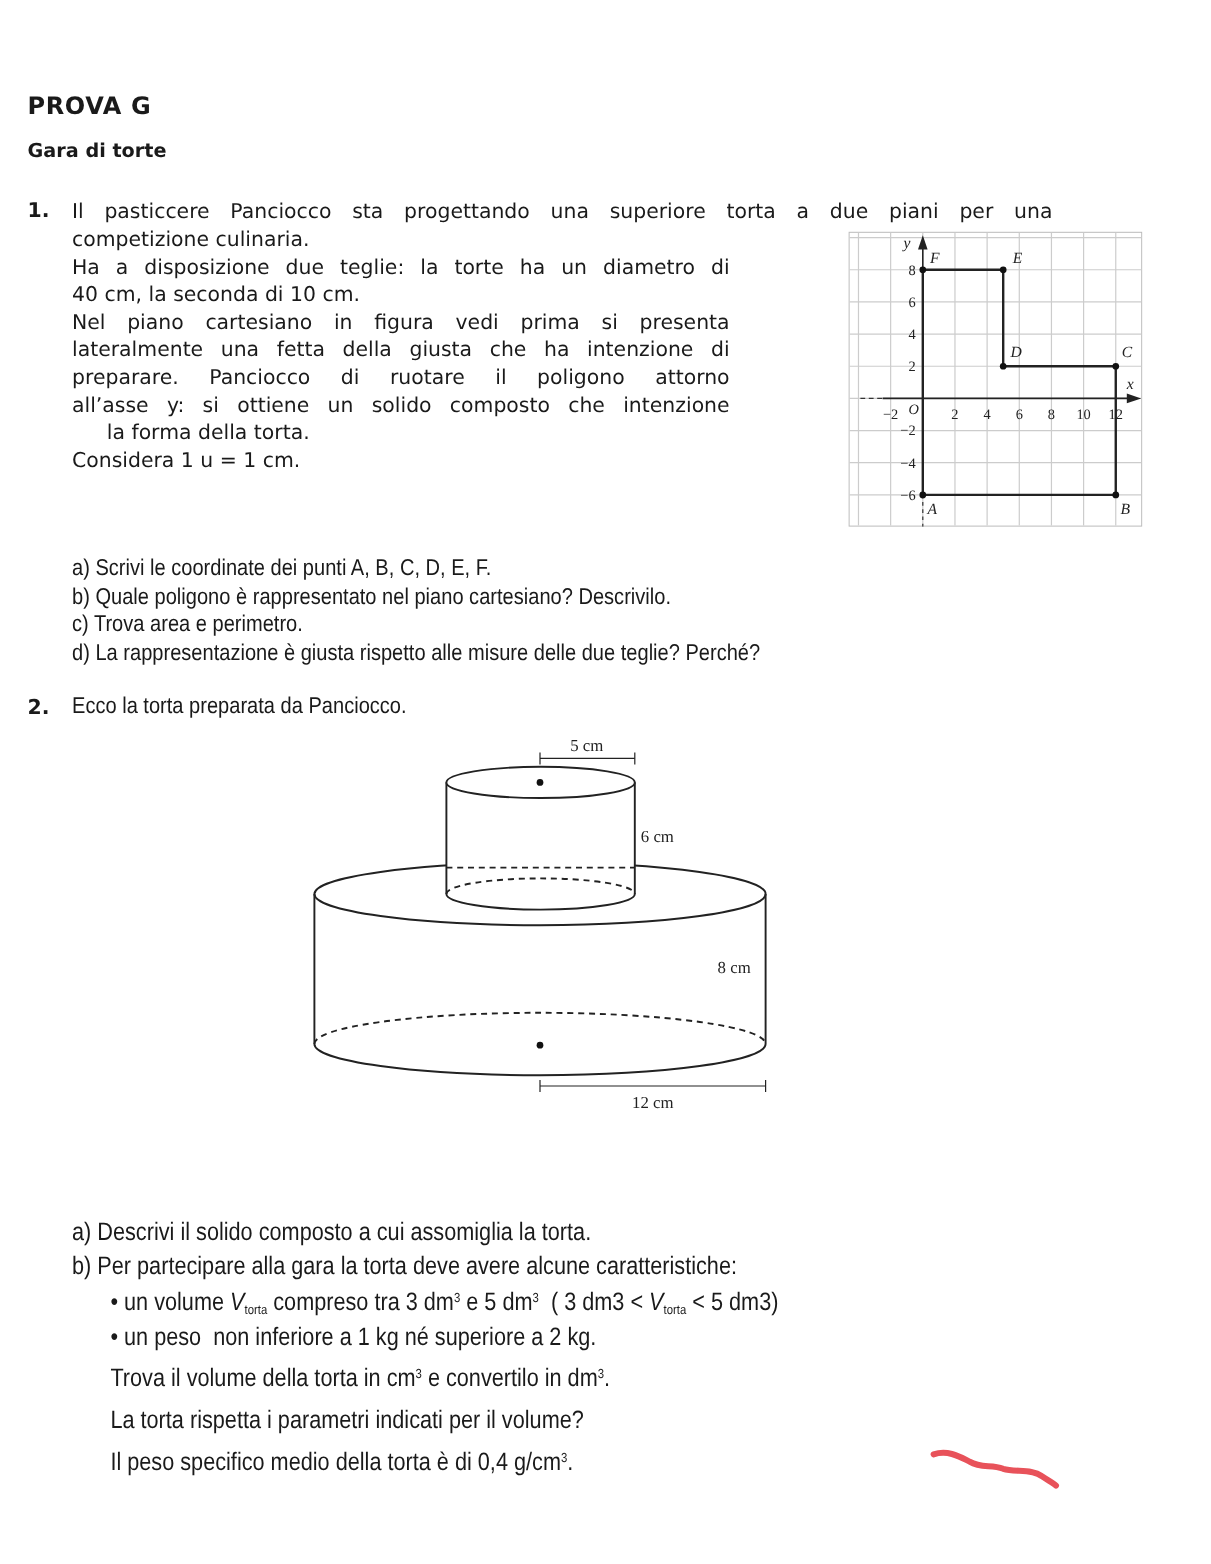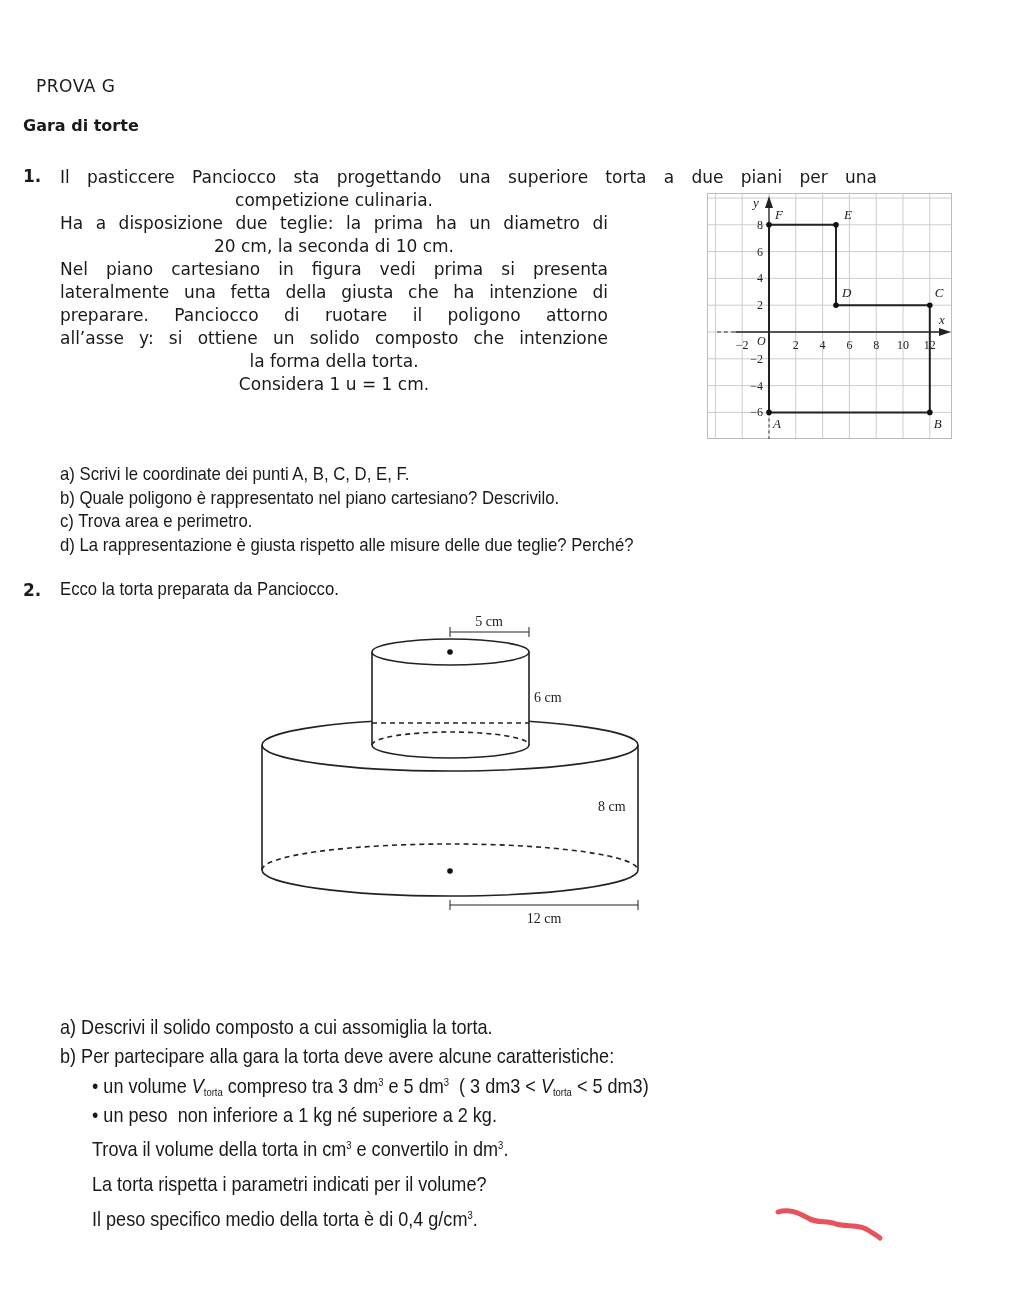--- a/index.html
+++ b/index.html
@@ -1,47 +1,47 @@
 <!DOCTYPE html>
 <html><head>
 <meta charset="utf-8">
 <style>
   html, body { margin:0; padding:0; background:#ffffff; }
   body { width:1009px; height:1303px; position:relative; overflow:hidden; color:#1a1a1a;
          font-family:"DejaVu Sans", sans-serif; }
   .abs { position:absolute; }
-  .h1 { left:36px; top:76px; font-size:17px; font-weight:normal; letter-spacing:0.5px; }
+  .h1 { left:23px; top:76px; font-size:20px; font-weight:bold; letter-spacing:0.5px; }
   .h2 { left:23px; top:116px; font-size:16px; font-weight:bold; }
   .num { font-weight:bold; font-size:17px; }
   .txt { font-size:17px; line-height:23px; }
-  .qline { position:absolute; left:60px; width:560px; font-size:17px; line-height:23px;text-align:center; }
+  .qline { position:absolute; left:60px; width:560px; font-size:17px; line-height:23px; }
   .justify { text-align:justify; text-align-last:justify; }
   .cond { font-family:"Liberation Sans", sans-serif; font-size:19px; transform:scaleX(0.88); transform-origin:left top; white-space:nowrap; }
   .cond2 { font-family:"Liberation Sans", sans-serif; font-size:21px; transform:scaleX(0.86); transform-origin:left top; white-space:nowrap; }
   sub { font-size:11px; vertical-align:-3px; }
   sup { font-size:11px; vertical-align:7px; }
   .serif { font-family:"Liberation Serif", serif; }
 </style>
 </head>
 <body>
 
 <div class="abs h1">PROVA G</div>
 <div class="abs h2">Gara di torte</div>
 
 <div class="abs num" style="left:23px;top:166px;">1.</div>
 <div class="abs txt justify" style="left:60px;top:166px;width:817px;">Il pasticcere Panciocco sta progettando una superiore torta a due piani per una</div>
 <div id="intro-lines">
     <div class="qline" style="top: 189px; width: 548px;">competizione culinaria.</div>
-    <div class="qline justify" style="top: 212px; width: 548px;">Ha a disposizione due teglie: la prima ha un diametro di</div>
-    <div class="qline" style="top: 235px; width: 548px;">20 cm, la seconda di 10 cm.</div>
+    <div class="qline justify" style="top: 212px; width: 548px;">Ha a disposizione due teglie: la torte ha un diametro di</div>
+    <div class="qline" style="top: 235px; width: 548px;">40 cm, la seconda di 10 cm.</div>
     <div class="qline justify" style="top: 258px; width: 548px;">Nel piano cartesiano in figura vedi prima si presenta</div>
     <div class="qline justify" style="top: 281px; width: 548px;">lateralmente una fetta della giusta che ha intenzione di</div>
     <div class="qline justify" style="top: 304px; width: 548px;">preparare. Panciocco di ruotare il poligono attorno</div>
     <div class="qline justify" style="top: 327px; width: 548px;">all’asse y: si ottiene un solido composto che intenzione</div>
-    <div class="qline" style="top: 350px; width: 548px;">la forma della torta.</div>
+    <div class="qline" style="top: 350px; width: 548px; margin-left: 29px;">la forma della torta.</div>
     <div class="qline" style="top: 373px; width: 548px;">Considera 1 u = 1 cm.</div>
   </div>
 
 <svg class="abs" style="left:707px;top:193px;" width="245" height="246" id="graph">
     <rect x="0.5" y="0.5" width="244" height="245" fill="#fff" stroke="#bbb"></rect>
     <line x1="8.399999999999999" y1="1" x2="8.399999999999999" y2="245" stroke="#ccc" stroke-width="1"></line>
     <line x1="35.2" y1="1" x2="35.2" y2="245" stroke="#ccc" stroke-width="1"></line>
     <line x1="62" y1="1" x2="62" y2="245" stroke="#ccc" stroke-width="1"></line>
     <line x1="88.8" y1="1" x2="88.8" y2="245" stroke="#ccc" stroke-width="1"></line>
     <line x1="115.6" y1="1" x2="115.6" y2="245" stroke="#ccc" stroke-width="1"></line>

